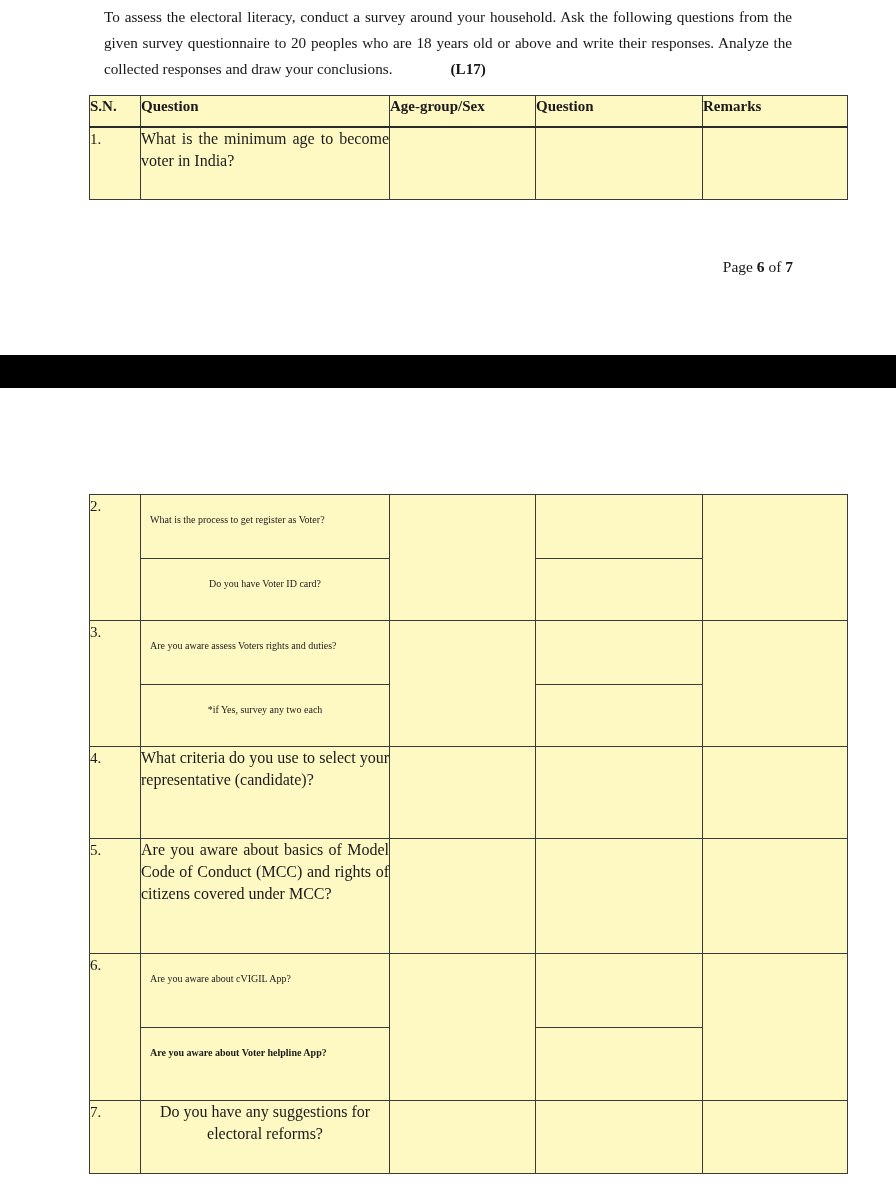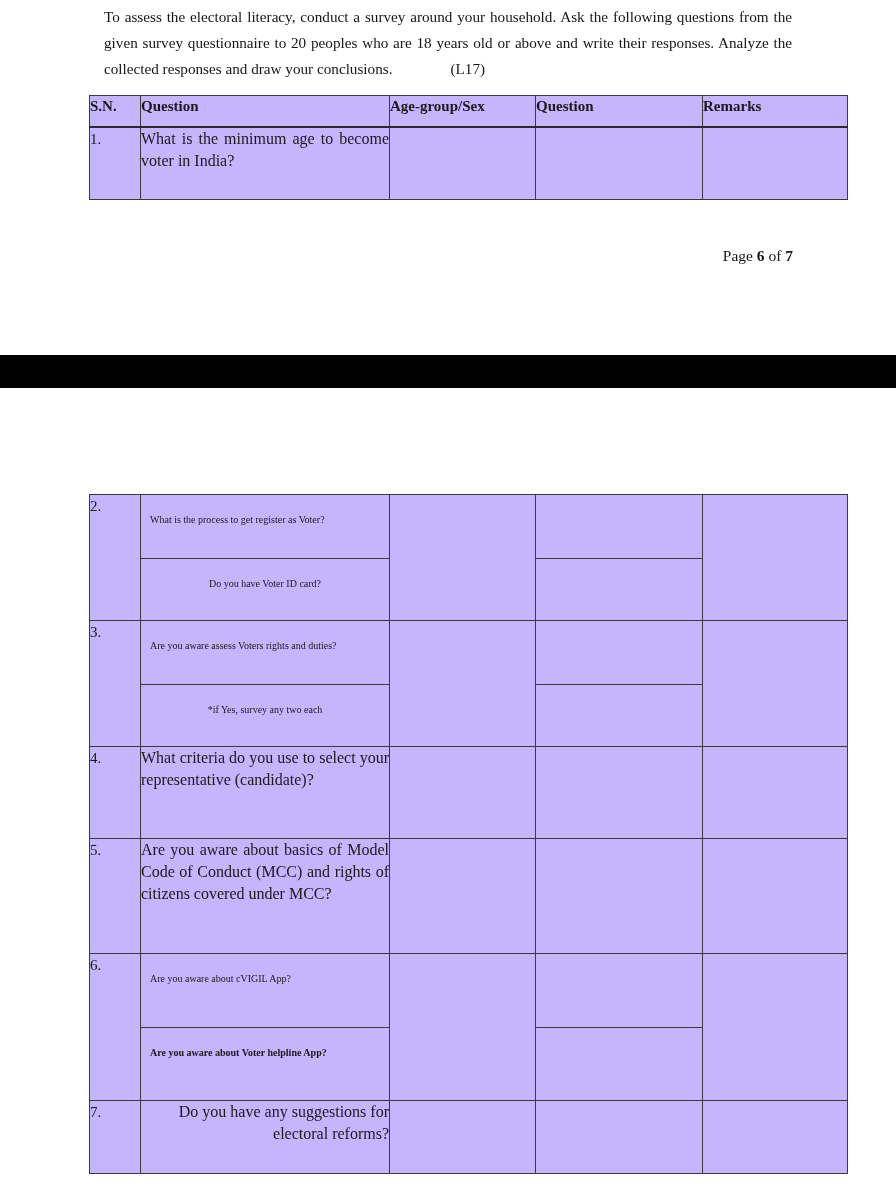--- a/index.html
+++ b/index.html
@@ -31,21 +31,21 @@
   }
   .intro-para {
     margin: 0;
     font-size: 15.2px;
     line-height: 26px;
     text-align: justify;
     text-justify: inter-word;
     color: #161616;
   }
   .intro-para .lcode {
-    font-weight: normal;
+    font-weight: bold;
     white-space: nowrap;
   }
   .lcode-spacer {
     display: inline-block;
     width: 58px;
   }
 
   
   .survey-table {
     position: absolute;
@@ -68,21 +68,21 @@
   .survey-table col.col-q       { width: 249px; }
   .survey-table col.col-age     { width: 146px; }
   .survey-table col.col-resp    { width: 167px; }
   .survey-table col.col-remarks { width: 145px; }
 
   .survey-table td,
   .survey-table th {
     border: 1px solid #3a3a3a;
     vertical-align: top;
     padding: 0;
-    background: #c4b5fd;
+    background: #fef9c3;
   }
 
   .hdr-cell {
     padding: 11px 0 11px 9px;
     font-size: 15px;
     font-weight: bold;
     text-align: left;
     line-height: 20px;
     border-bottom-width: 2px !important;
     border-bottom-color: #2a2a2a !important;
@@ -97,21 +97,21 @@
   }
 
   .q-cell {
     padding: 12px 9px 10px 9px;
     font-size: 16px;
     line-height: 22px;
     text-align: justify;
     text-justify: inter-word;
   }
   .q-cell.no-justify {
-    text-align: right;
+    text-align: center;
   }
 
   .blank-cell {
     padding: 0;
   }
   .sub-q {
     padding: 12px 9px 10px 9px;
     font-size: 10px;
     line-height: 26px;
     text-align: justify;
@@ -130,21 +130,21 @@
     box-sizing: border-box;
   }
   .sub-resp.last {
     border-top: 1px solid #3a3a3a;
   }
 
   
   .page-indicator {
     position: absolute;
     right: 103px;
-    top: 245px;
+    top: 256px;
     font-size: 15.5px;
     line-height: 22px;
     color: #161616;
     white-space: nowrap;
   }
   .page-indicator b { font-weight: bold; }
 
   .session-line {
     position: absolute;
     left: 104px;

